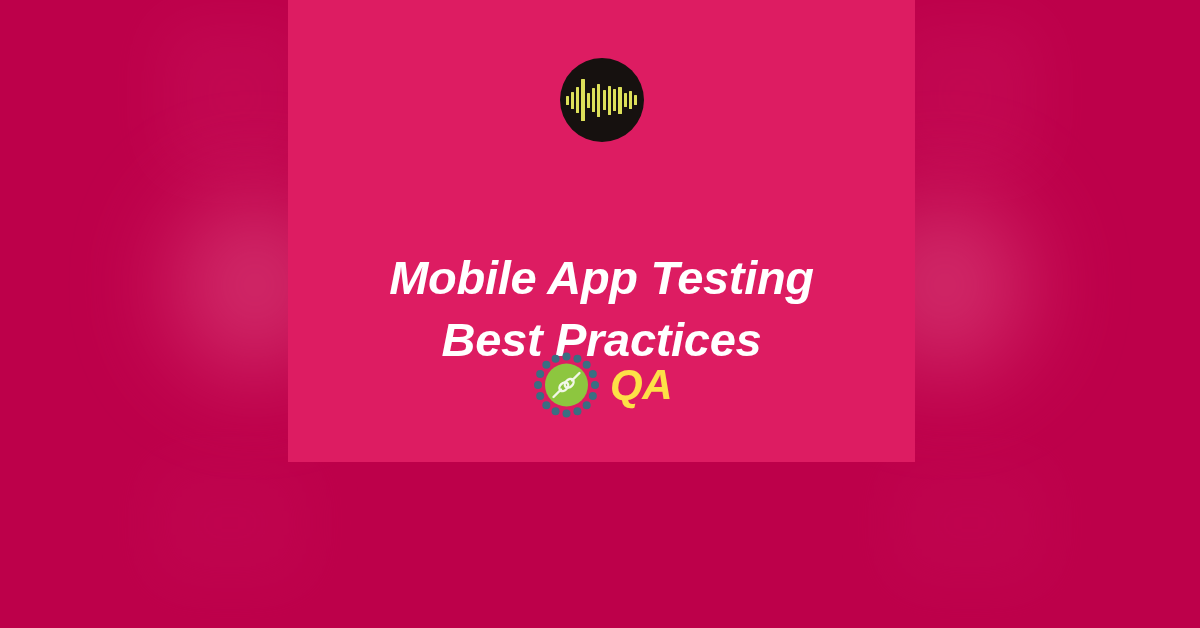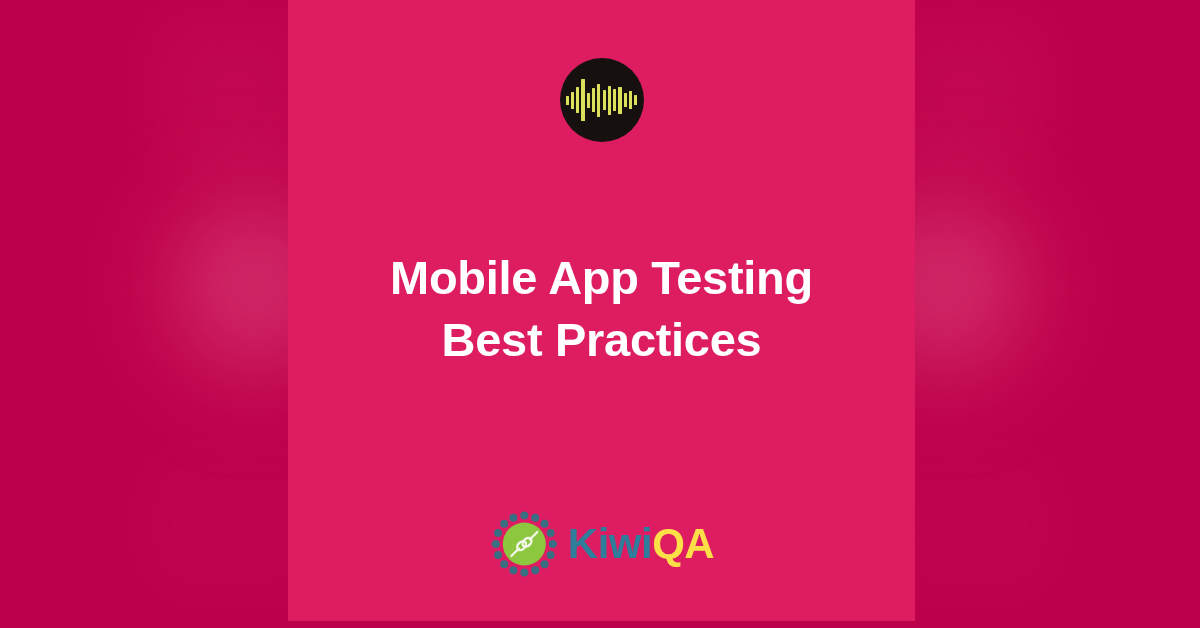--- a/index.html
+++ b/index.html
@@ -45,25 +45,26 @@
   }
   .smudge-a { left:160px; top:20px;  width:150px; height:150px; background:#d4246b; }
   .smudge-b { right:160px; top:20px; width:150px; height:150px; background:#d4246b; }
   .smudge-c { left:150px; bottom:40px;  width:160px; height:130px; background:#c9135e; }
   .smudge-d { right:150px; bottom:40px; width:160px; height:130px; background:#c9135e; }
 
   
   .card {
     position:absolute;
     left:288px; top:0;
-    width:627px; height:621px;
+    width:627px; height:462px;
     background:#dd1c62;
     display:flex;
     flex-direction:column;
     align-items:center;
+    font-style:italic;
   }
 
   
   .badge {
     position:absolute;
     top:58px;
     left:50%;
     transform:translateX(-50%);
     width:84px; height:84px;
     border-radius:50%;
@@ -191,19 +192,18 @@
           <circle cx="35" cy="35" r="21.5" fill="#8dc63f"></circle>
           <g stroke="#f2f7e8" stroke-width="2.4" fill="none" stroke-linecap="round">
             <line x1="22" y1="47" x2="29.5" y2="39.5"></line>
             <line x1="40.5" y1="30.5" x2="48" y2="23"></line>
             <ellipse cx="32.3" cy="36.7" rx="5.1" ry="3.6" transform="rotate(-45 32.3 36.7)"></ellipse>
             <ellipse cx="37.7" cy="33.3" rx="5.1" ry="3.6" transform="rotate(-45 37.7 33.3)"></ellipse>
           </g>
         </svg>
       </div>
       <div class="logo-word">
-        <span class="w-kiwi">Kiwi</span>
         <span class="w-qa">QA</span>
       </div>
     </div>
 
   </div>
 </div>
 
 </body></html>

